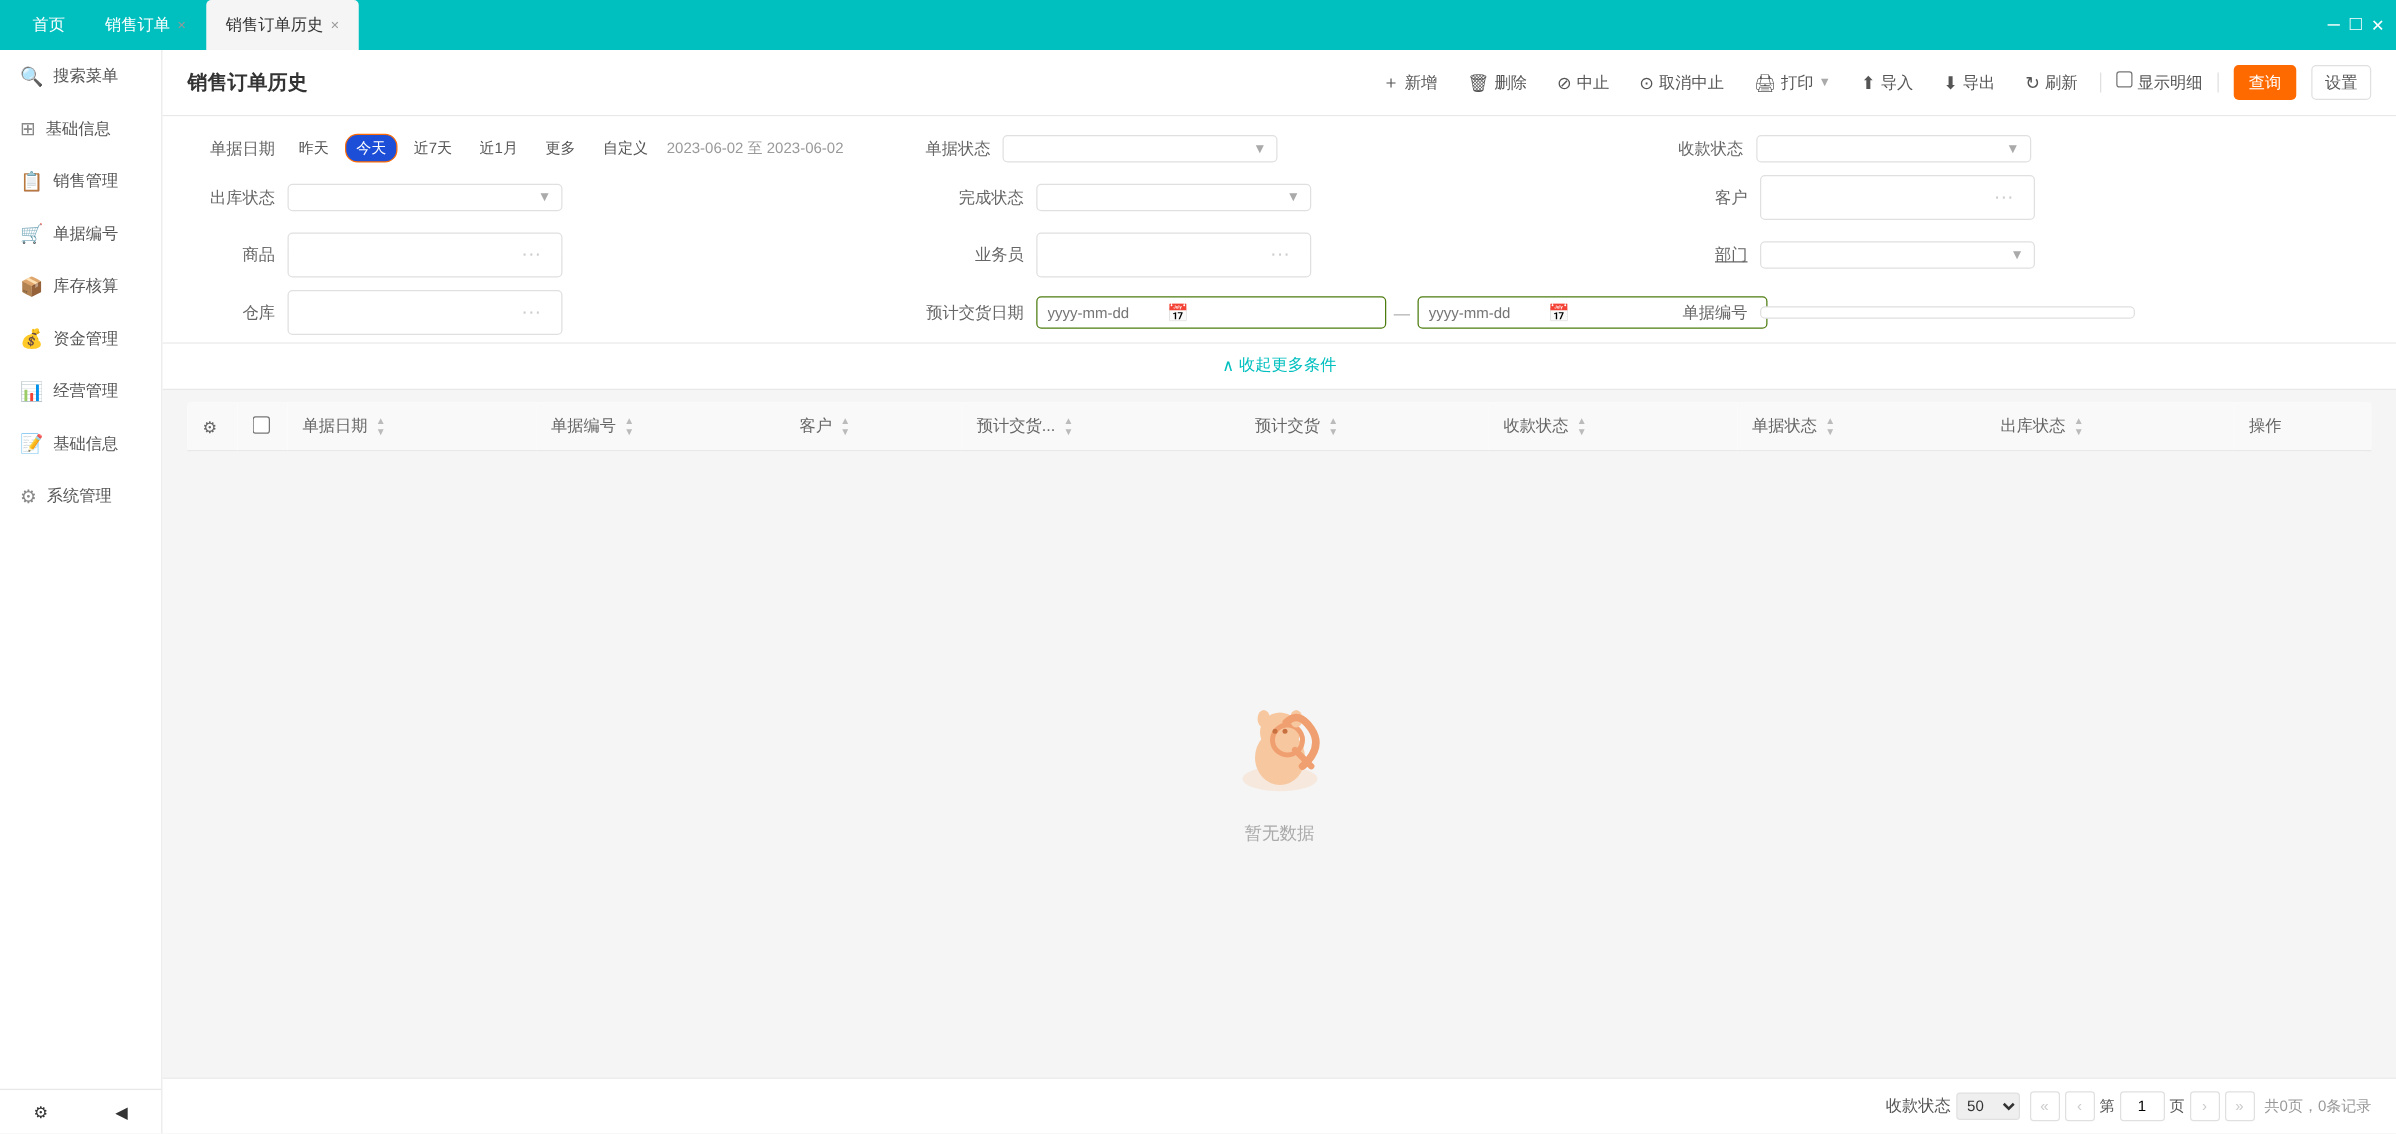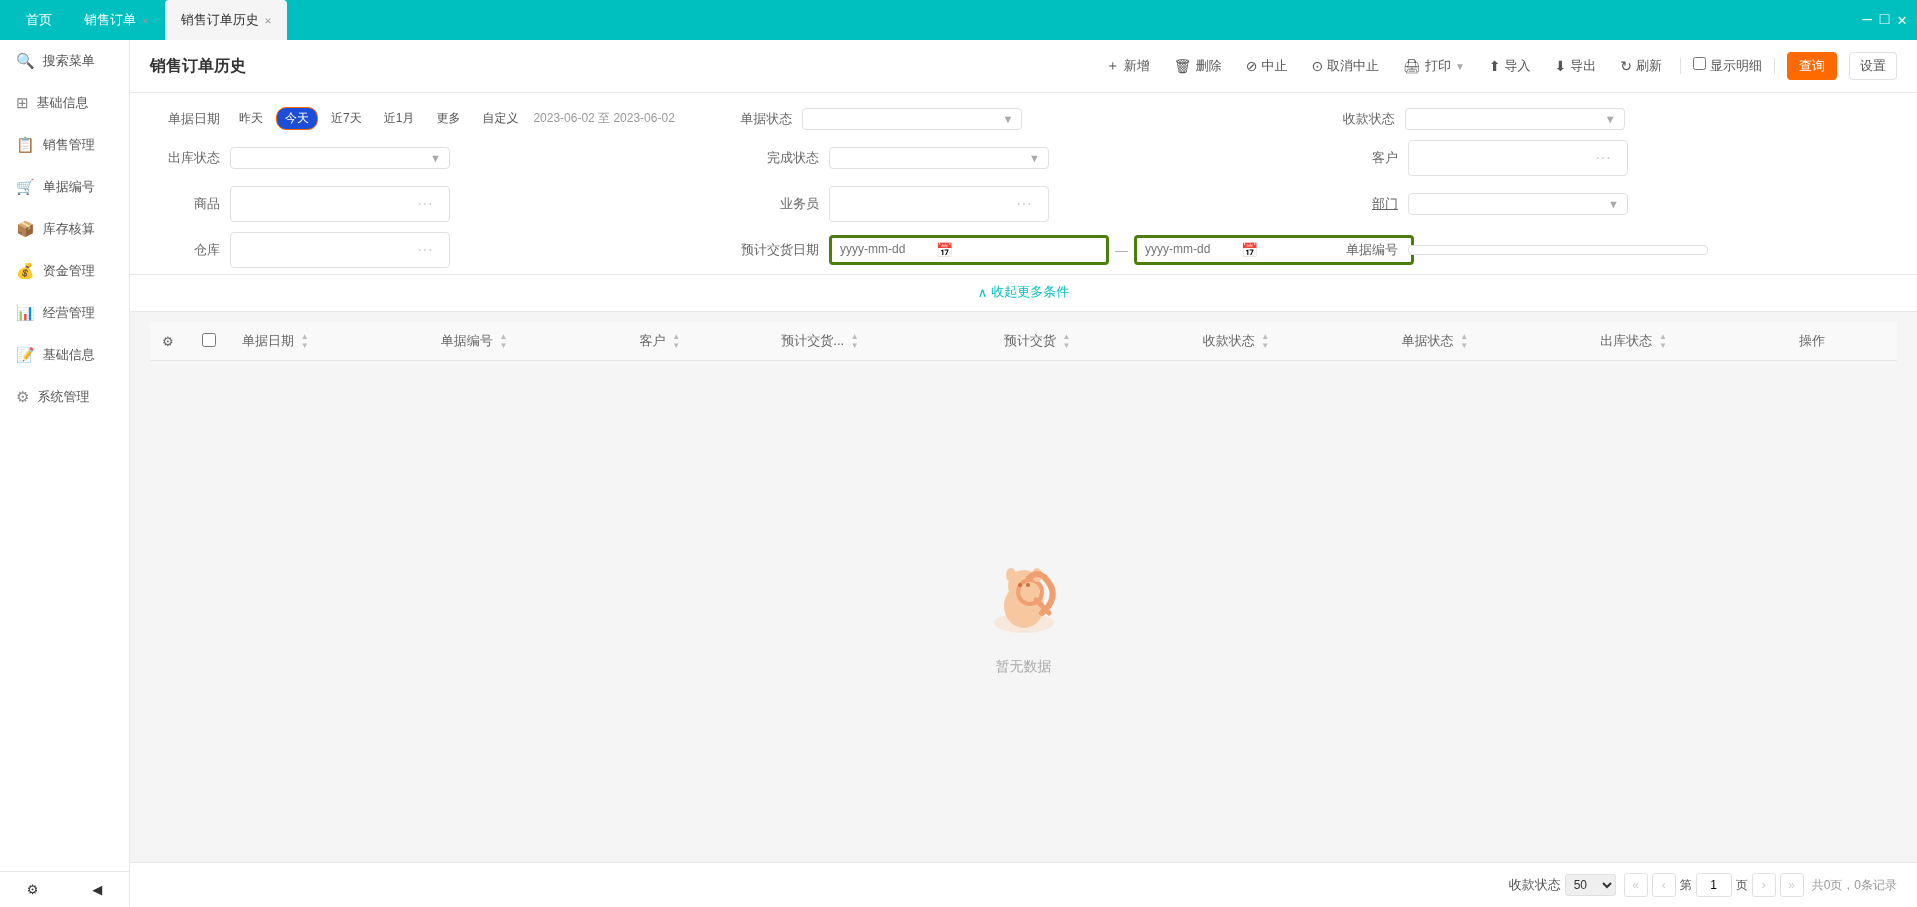--- a/index.html
+++ b/index.html
@@ -40,21 +40,21 @@
     .filter-label { width: 80px; color: #666; font-size: 13px; flex-shrink: 0; text-align: right; padding-right: 10px; }
     .filter-control { display: flex; align-items: center; gap: 6px; flex: 1; min-width: 0; }
     .date-quick-btns { display: flex; align-items: center; gap: 4px; }
     .date-quick-btn { padding: 2px 8px; border-radius: 10px; font-size: 12px; cursor: pointer; color: #555; border: 1px solid transparent; }
     .date-quick-btn.active { background: #1d4ed8; color: #fff; border-color: #ff6a00; }
     .date-range-text { font-size: 12px; color: #999; }
     .filter-select { display: flex; align-items: center; border: 1px solid #e0e0e0; border-radius: 4px; padding: 4px 8px; background: #fff; cursor: pointer; min-width: 160px; justify-content: space-between; gap: 6px; color: #ccc; font-size: 13px; }
     .filter-select .chevron { font-size: 11px; color: #aaa; }
     .filter-input-dots { color: #ccc; font-size: 16px; cursor: pointer; padding: 4px 8px; }
     .filter-col { display: flex; align-items: center; gap: 6px; flex: 1; min-width: 0; }
-    .date-input-group { display: flex; align-items: flex-start; gap: 6px; border: 3px solid #4d7c0f; border-radius: 4px; padding: 4px 8px; background: #fff; min-width: 280px; }
+    .date-input-group { display: flex; align-items: center; gap: 6px; border: 1px solid #4d7c0f; border-radius: 4px; padding: 4px 8px; background: #fff; min-width: 280px; }
     .date-input { border: none; outline: none; font-size: 12px; color: #ccc; width: 90px; background: transparent; }
     .date-separator { color: #aaa; }
     .calendar-icon { font-size: 14px; color: #aaa; cursor: pointer; }
     .collapse-btn { display: flex; align-items: center; gap: 4px; color: #00bfbf; font-size: 13px; cursor: pointer; justify-content: center; margin-top: 4px; }
 
     
     .table-area { flex: 1; overflow: auto; background: #f5f5f5; padding: 10px 20px 0; display: flex; flex-direction: column; }
     .data-table { width: 100%; background: #fff; border-radius: 4px; border-collapse: collapse; }
     .data-table th { background: #f9f9f9; padding: 10px 12px; text-align: left; font-size: 13px; color: #666; font-weight: normal; border-bottom: 1px solid #e8e8e8; white-space: nowrap; }
     .data-table th .sort-icons { display: inline-flex; flex-direction: column; gap: 1px; margin-left: 3px; vertical-align: middle; }

